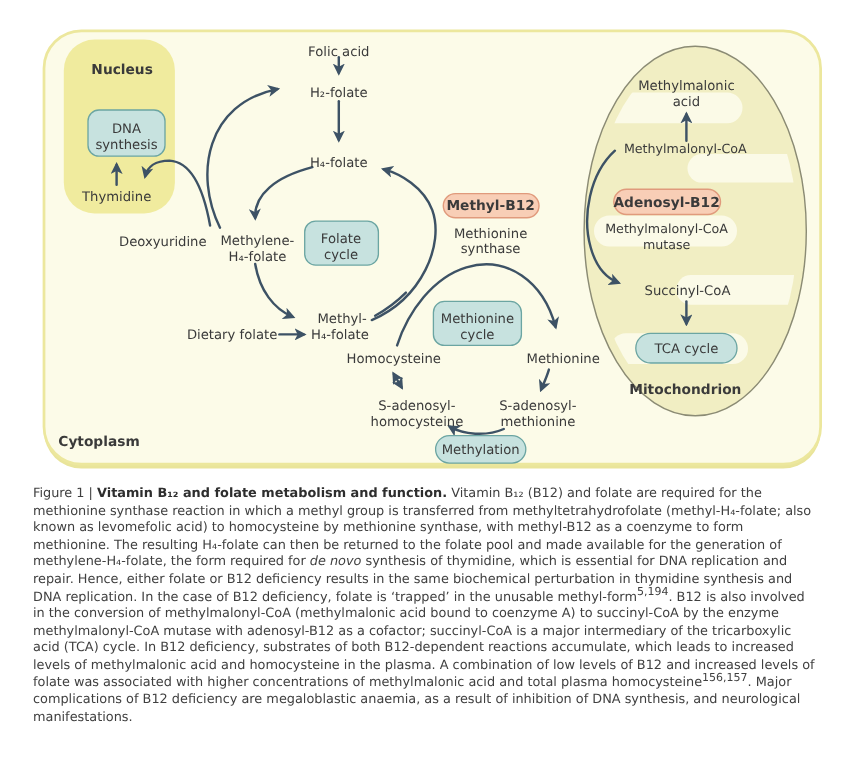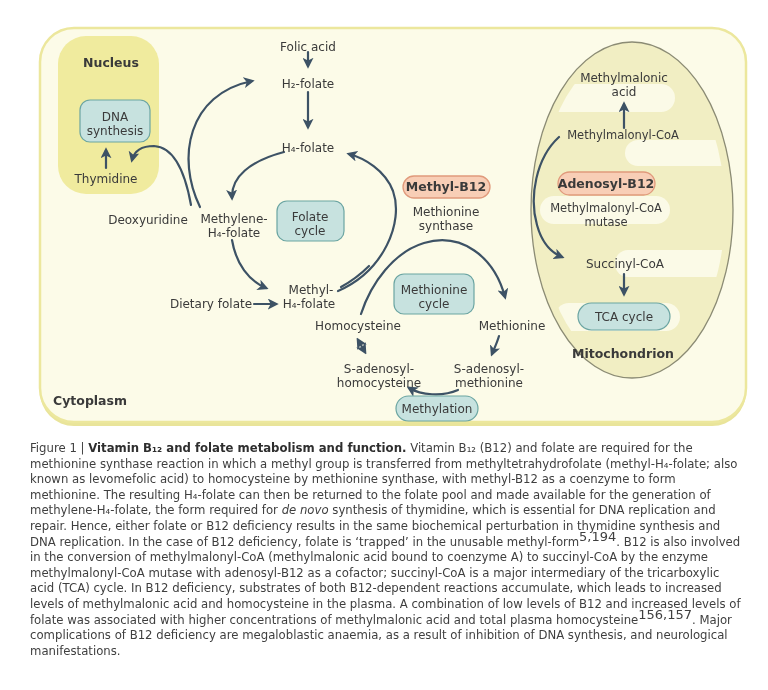--- a/index.html
+++ b/index.html
@@ -17,21 +17,21 @@
   .lbl-bold{font-size:12.5px;font-weight:bold;text-anchor:middle;}
   .lbl-left-bold{font-size:12.5px;font-weight:bold;text-anchor:start;}
   .box-teal{fill:var(--teal-fill);stroke:var(--teal-border);stroke-width:1.2;}
   .box-salmon{fill:var(--salmon-fill);stroke:var(--salmon-border);stroke-width:1.3;}
   .arrow{fill:none;stroke:var(--arrow);stroke-width:2.2;stroke-linecap:round;}
   .arrowhead{fill:var(--arrow);}
   .crista{fill:var(--crista-fill);}
   .caption{margin:7px 26px 0 30px;font-size:11.7px;line-height:15.6px;color:#3f3f3f;
            text-align:left;}
   .caption b{color:#2e2e2e;text-align:center;}
-  .caption sup{font-size:13px;vertical-align:super;line-height:0;}
+  .caption sup{font-size:10px;vertical-align:super;line-height:0;}
   .caption i{font-style:italic;margin-top:48px;}
 </style>
 </head>
 <body>
 
 <div class="page">
 
   <div>
   <svg width="768" height="430" viewBox="0 0 768 430" xmlns="http://www.w3.org/2000/svg">
     <defs>

